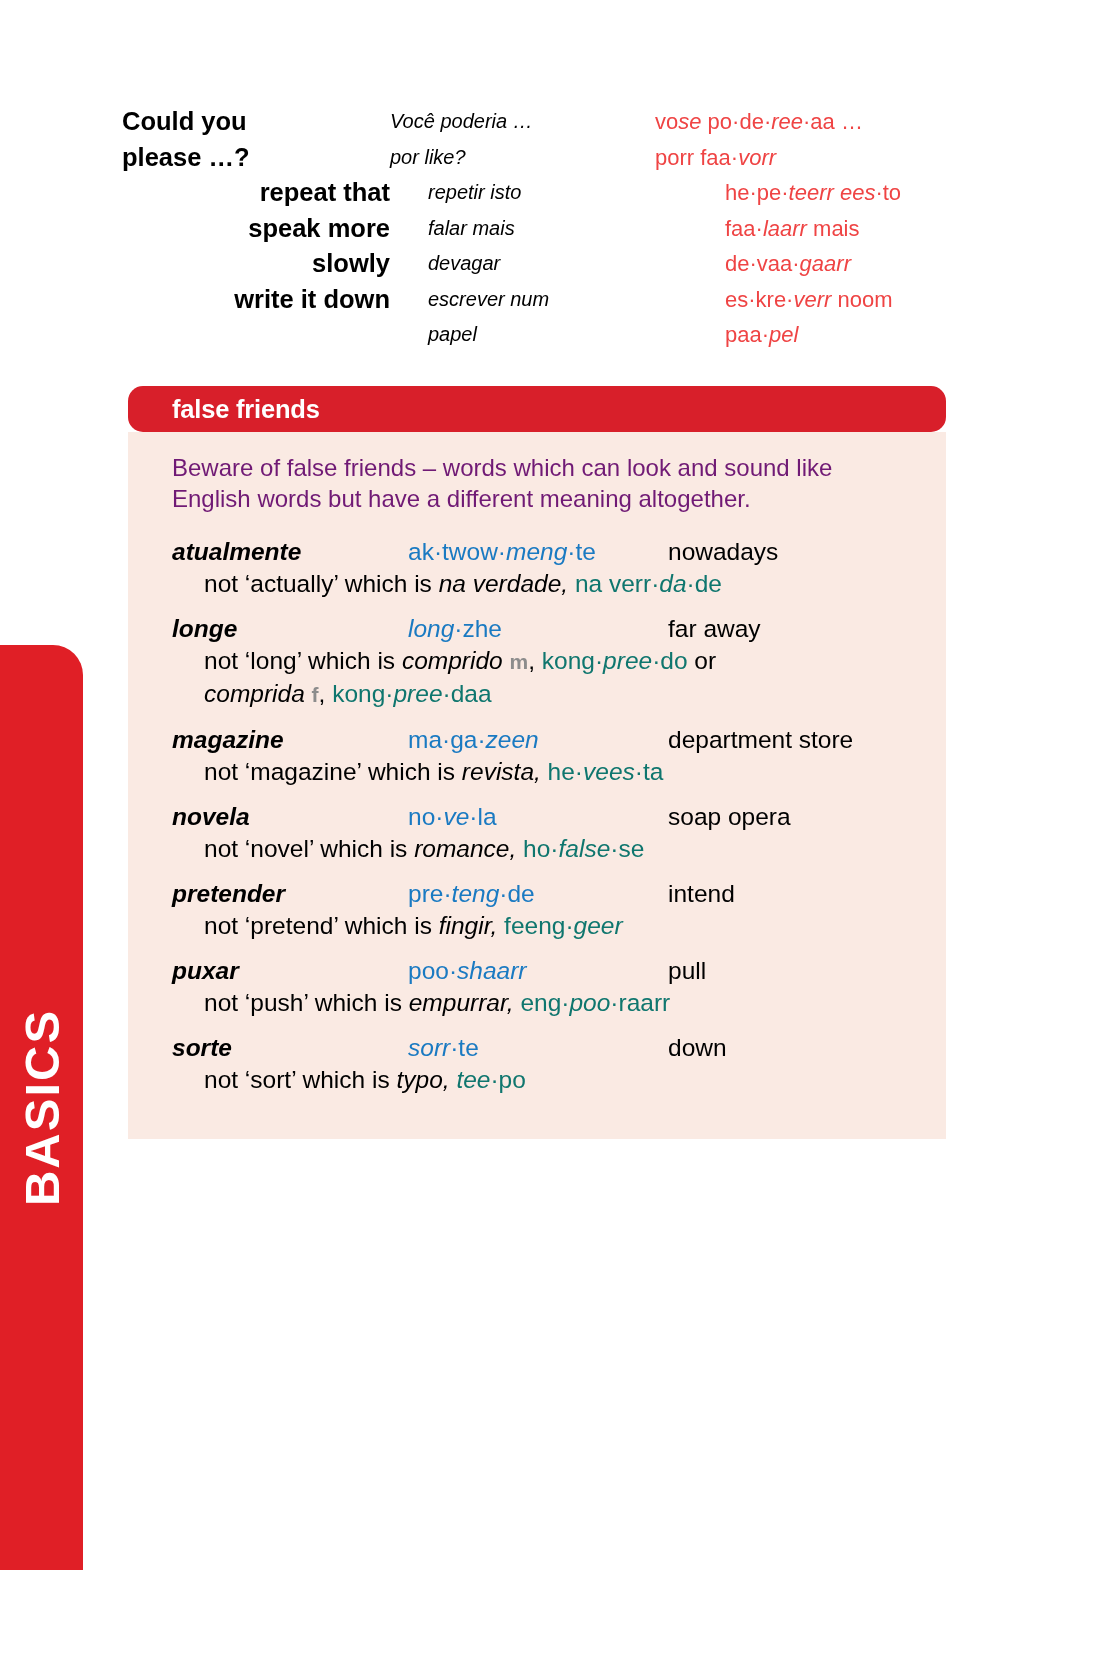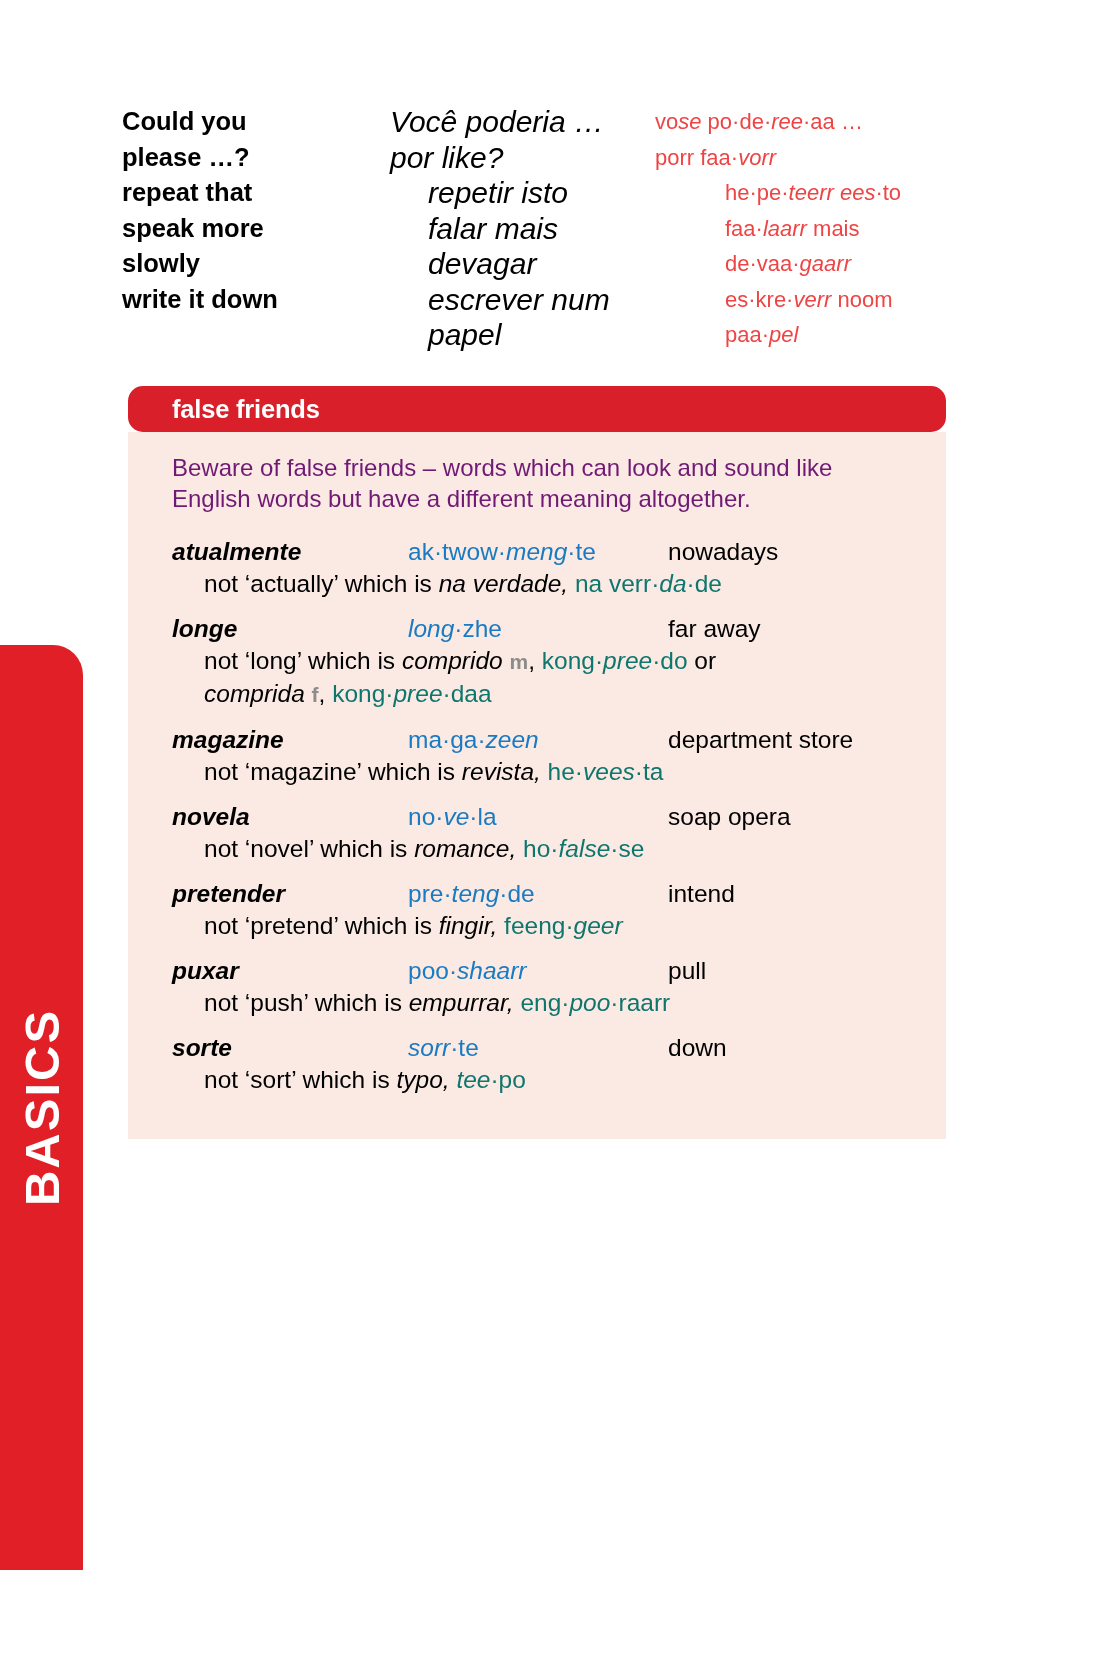--- a/index.html
+++ b/index.html
@@ -69,32 +69,32 @@
     flex: 0 0 268px;
     font-weight: bold;
     font-size: 25.5px;
     line-height: 35.5px;
     color: #000;
   }
   .col-pt {
     width: 265px;
     flex: 0 0 265px;
     font-style: italic;
-    font-size: 30px;
+    font-size: 20px;
     line-height: 35.5px;
     color: #000;
   }
   .col-pr {
     flex: 1 1 auto;
     font-size: 22px;
     line-height: 35.5px;
     color: #ef4444;
   }
   .col-pr i { font-style: italic; }
-  .col-en.sub { padding-right: 0; }
+  .col-en.sub { text-align: right; padding-right: 0; }
   .col-pt.sub { padding-left: 38px; }
   .col-pr.sub { padding-left: 32px; }
 
   
   .ff-box {
     position: absolute;
     left: 128px;
     top: 386px;
     width: 818px;
   }

